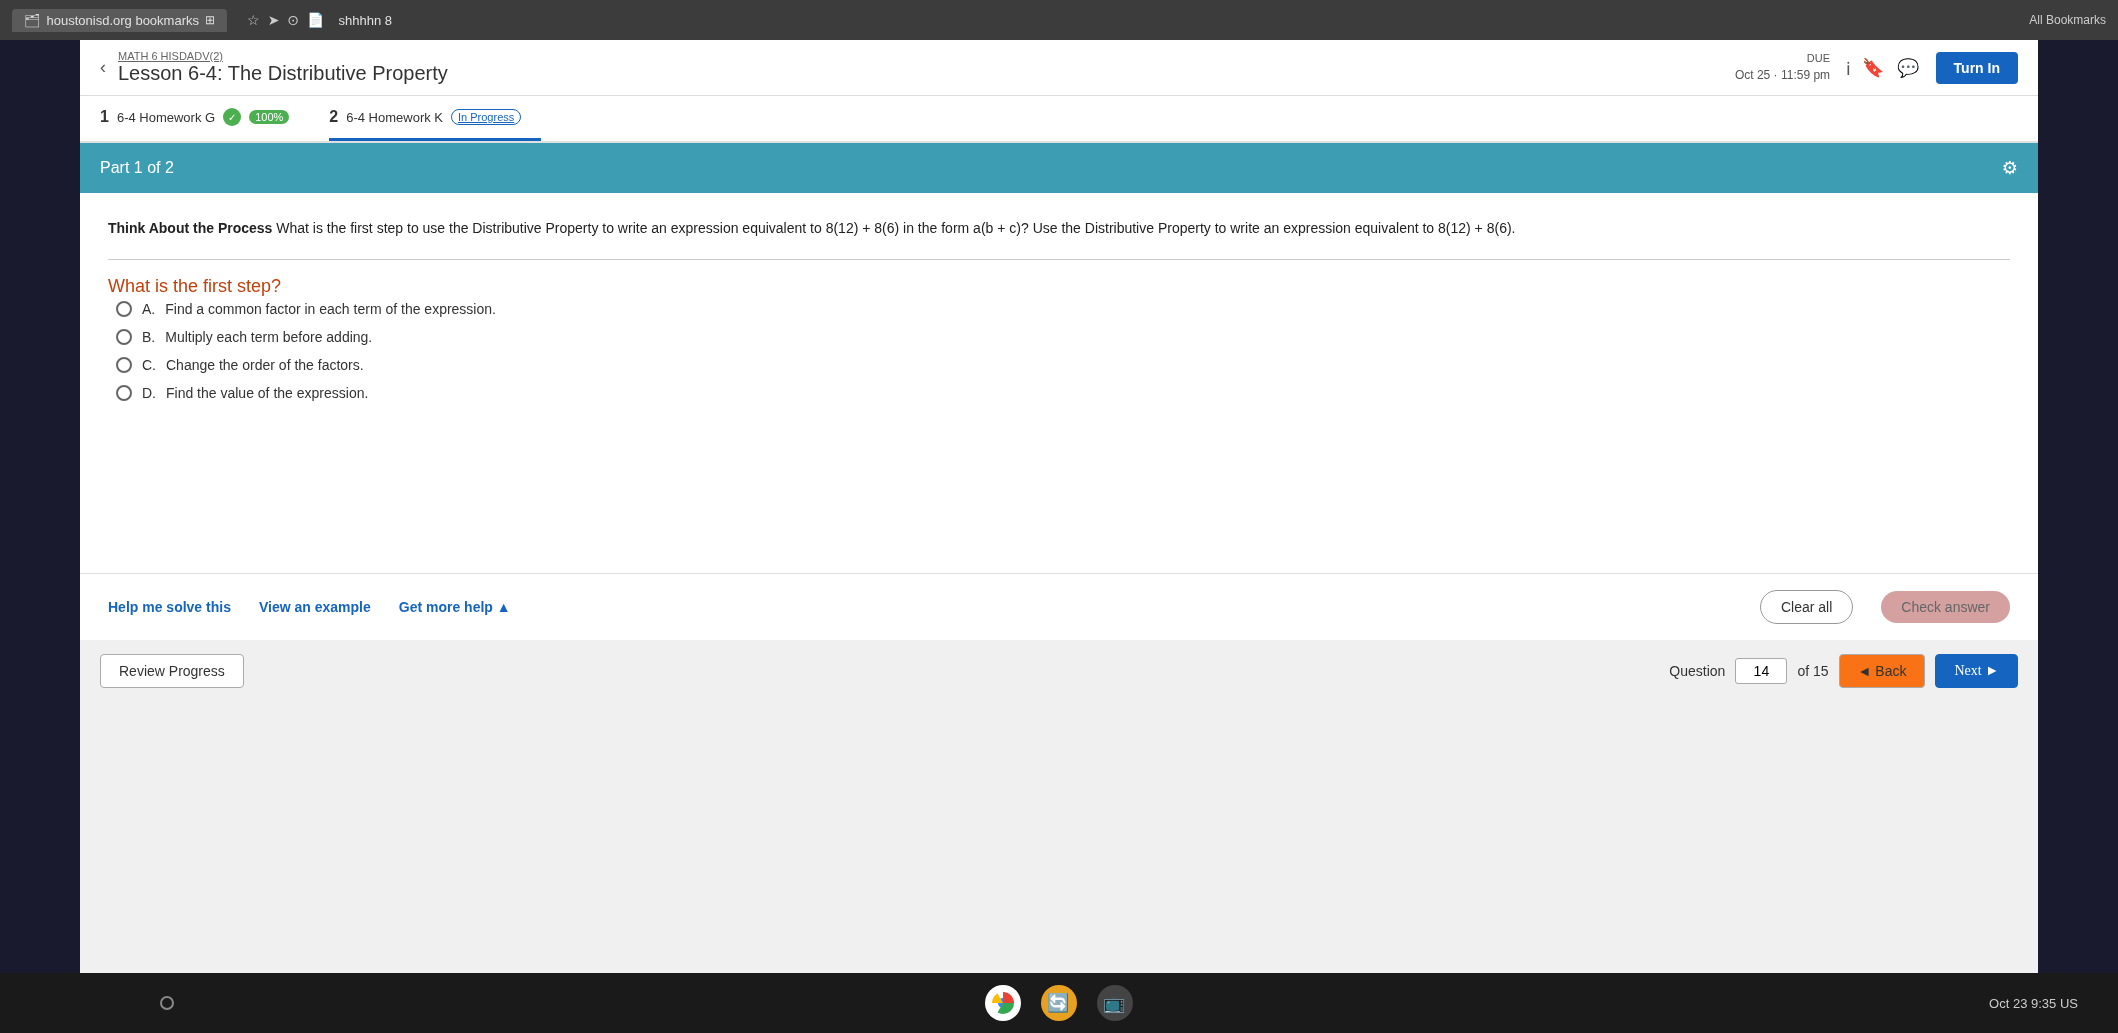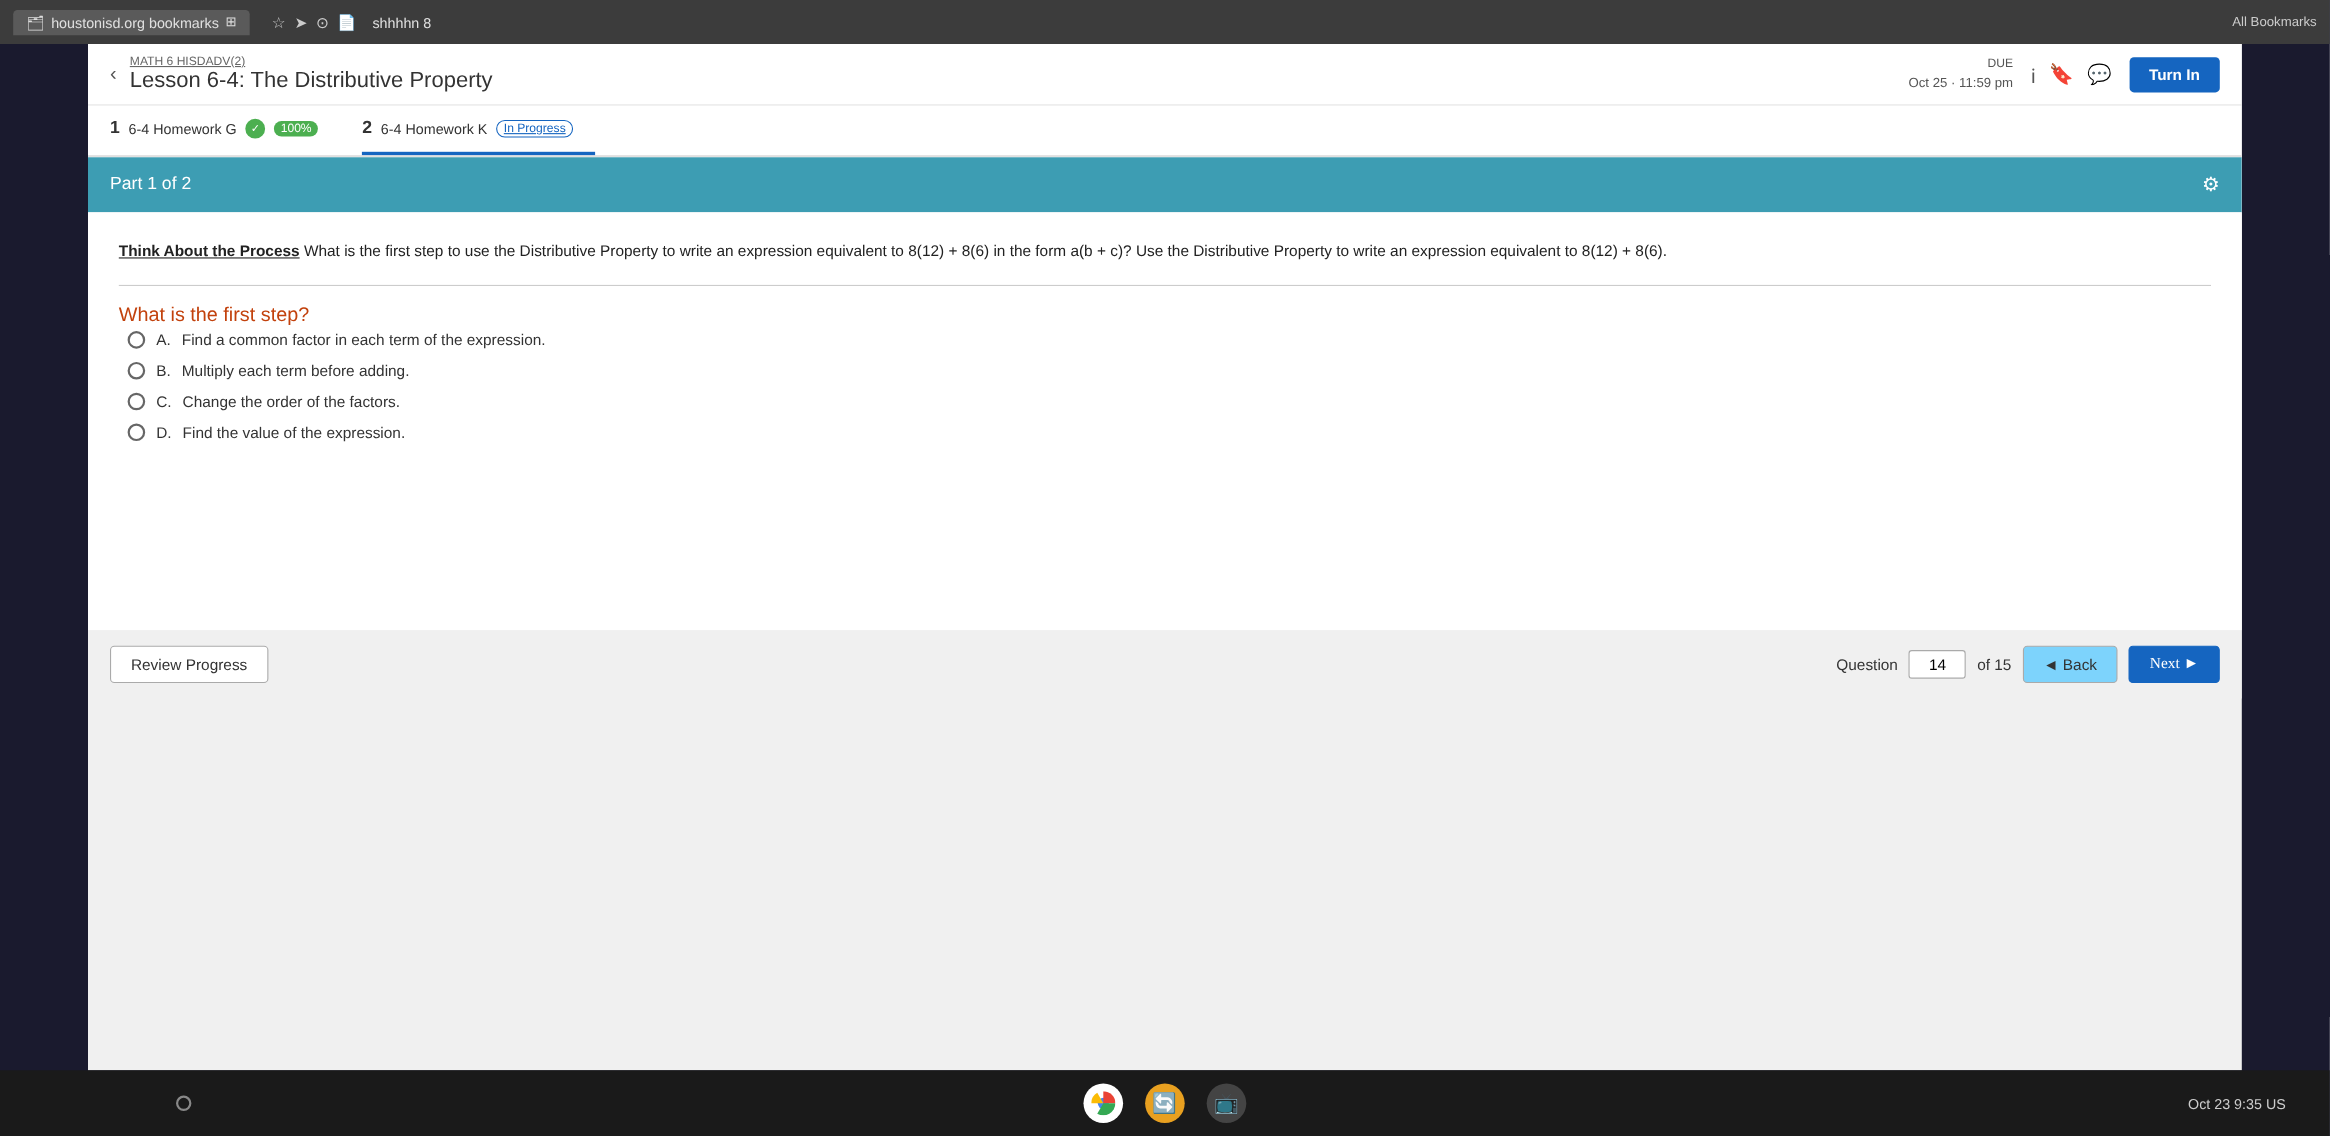--- a/index.html
+++ b/index.html
@@ -186,21 +186,21 @@
       padding: 24px 28px;
       min-height: 380px;
     }
 
     .question-text {
       font-size: 14px;
       color: #222;
       line-height: 1.6;
       margin-bottom: 20px;
     }
-    .question-text .bold { font-weight: bold; text-decoration: underline; }
+    .question-text .bold { font-weight: bold; }
 
     .divider {
       border: none;
       border-top: 1px solid #ccc;
       margin: 16px 0;
     }
 
     .sub-question {
       font-size: 18px;
       color: #c2410c;
@@ -301,21 +301,21 @@
       border: 1px solid #aaa;
       border-radius: 3px;
       font-size: 14px;
       text-align: center;
     }
     .question-of {
       font-size: 14px;
       color: #333;
     }
     .nav-btn {
-      background: #7dd3fc;
+      background: #f97316;
       color: #333;
       border: 1px solid #aaa;
       padding: 8px 18px;
       border-radius: 4px;
       font-size: 14px;
       cursor: pointer;
       display: flex;
       align-items: center;
       gap: 4px;
     }
@@ -453,20 +453,27 @@
           <span>Change the order of the factors.</span>
         </li>
         <li class="option-item">
           <span class="option-radio"></span>
           <span>D.</span>
           <span>Find the value of the expression.</span>
         </li>
       </ul>
     </div>
 
+    <div class="help-toolbar">
+      <a class="help-link">Help me solve this</a>
+      <a class="help-link">View an example</a>
+      <a class="help-link">Get more help ▲</a>
+      <button class="clear-all-btn">Clear all</button>
+      <button class="check-answer-btn">Check answer</button>
+    </div>
 
   </div>
 
   <div class="footer-nav">
     <button class="review-progress-btn">Review Progress</button>
     <div class="question-nav">
       <span class="question-label">Question</span>
       <input class="question-input" type="text" value="14" style="">
       <span class="question-of">of 15</span>
       <button class="nav-btn">◄ Back</button>

